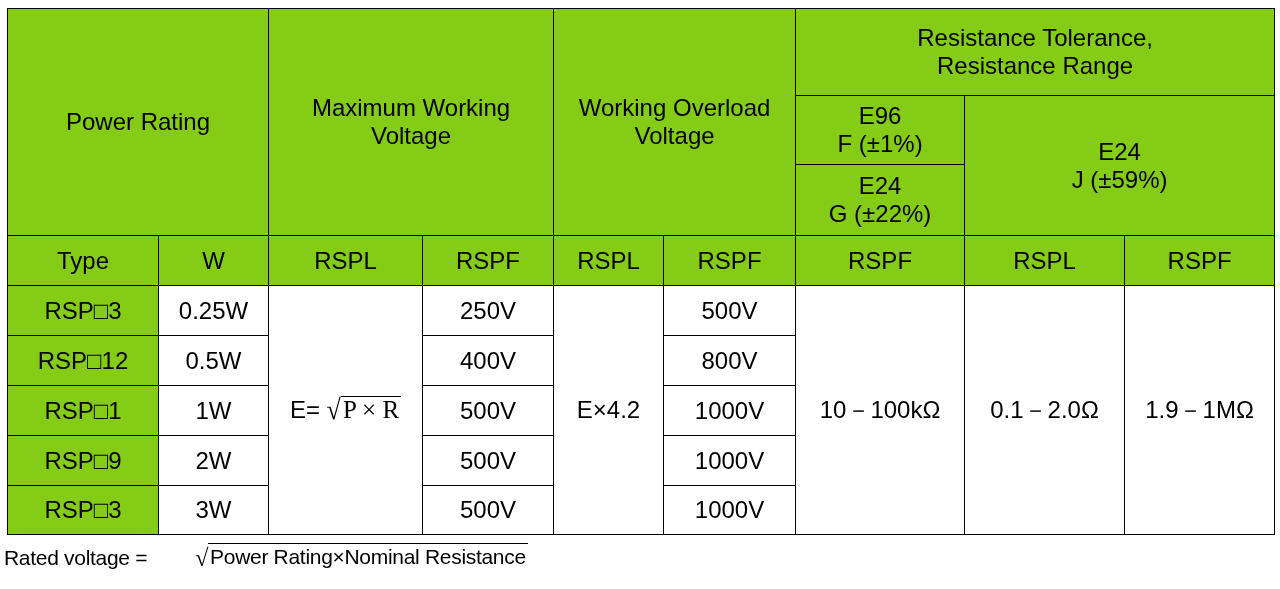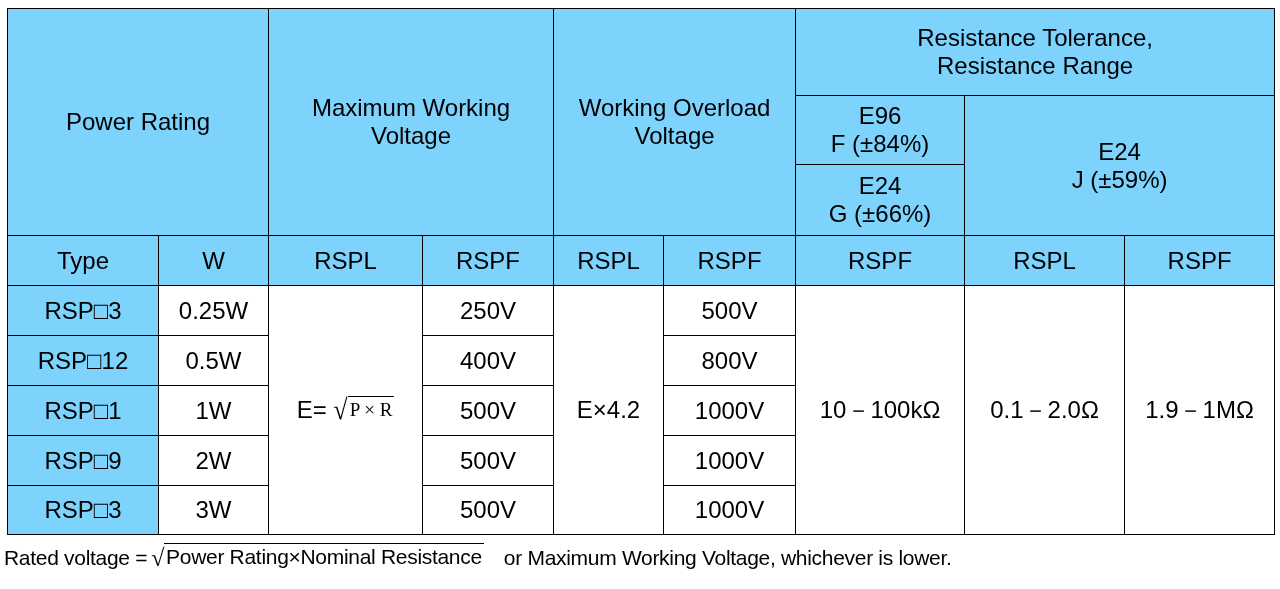--- a/index.html
+++ b/index.html
@@ -2,28 +2,28 @@
 <html><head>
 <meta charset="utf-8">
 <style>
   html, body { margin: 0; padding: 0; background: #ffffff; }
   body { width: 1280px; height: 589px; position: relative; overflow: hidden;
          font-family: "Liberation Sans", sans-serif; color: #000; }
   table.spec { position: absolute; left: 7px; top: 8px; border-collapse: collapse;
                table-layout: fixed; width: 1267px; }
   table.spec td { border: 1.5px solid #000; text-align: center; vertical-align: middle;
                   font-size: 24px; line-height: 28px; padding: 0; }
-  td.hd { background: #7dd3fc; }
+  td.hd { background: #84cc16; }
   td.wh { background: #ffffff; }
   .ml { display: block; }
   .sqrt { display: inline-flex; align-items: flex-end; font-family: "Liberation Serif", serif; }
   .sqrt .rad { font-size: 26px; line-height: 26px; transform: scaleY(1.1); }
-  .sqrt .under { border-top: 1.5px solid #000; padding: 0 2px; font-size: 19px; line-height: 26px; }
+  .sqrt .under { border-top: 1.5px solid #000; padding: 0 2px; font-size: 25px; line-height: 26px; }
   .note { position: absolute; left: 4px; top: 543px; font-size: 21px; white-space: nowrap;
-          display: flex; align-items: flex-end; letter-spacing: -0.3px; }
+          display: flex; align-items: flex-end; letter-spacing: -0.3px; gap: 44px; }
   .note .sqrt2 { display: inline-flex; align-items: flex-end; margin: 0 4px; }
   .note .sqrt2 .rad { font-size: 24px; line-height: 24px; font-family: "Liberation Serif", serif; }
   .note .sqrt2 .under { border-top: 1.5px solid #000; padding: 0 2px; line-height: 26px; text-align: right; }
   .note .gap { width: 16px; display: inline-block; }
 </style>
 </head>
 <body>
 
 <table class="spec">
   <colgroup>
@@ -49,31 +49,31 @@
       <span class="ml">Voltage</span>
     </td>
     <td class="hd" colspan="3">
       <span class="ml">Resistance Tolerance,</span>
       <span class="ml">Resistance Range</span>
     </td>
   </tr>
   <tr style="height:69px">
     <td class="hd">
       <span class="ml">E96</span>
-      <span class="ml">F (±84%)</span>
+      <span class="ml">F (±1%)</span>
     </td>
     <td class="hd" colspan="2" rowspan="2">
       <span class="ml">E24</span>
       <span class="ml">J (±59%)</span>
     </td>
   </tr>
   <tr style="height:71px">
     <td class="hd">
       <span class="ml">E24</span>
-      <span class="ml">G (±66%)</span>
+      <span class="ml">G (±22%)</span>
     </td>
   </tr>
   <tr style="height:50px">
     <td class="hd">Type</td>
     <td class="hd">W</td>
     <td class="hd">RSPL</td>
     <td class="hd">RSPF</td>
     <td class="hd">RSPL</td>
     <td class="hd">RSPF</td>
     <td class="hd">RSPF</td>
@@ -124,14 +124,13 @@
 </tbody>
   </table>
 
 <div class="note">
   <span>Rated voltage =</span>
   <span class="sqrt2">
       <span class="rad">√</span>
       <span class="under">Power Rating×Nominal Resistance</span>
     </span>
   <span class="gap"></span>
-  <span>or Maximum Working Voltage, whichever is lower.</span>
 </div>
 
 </body></html>

